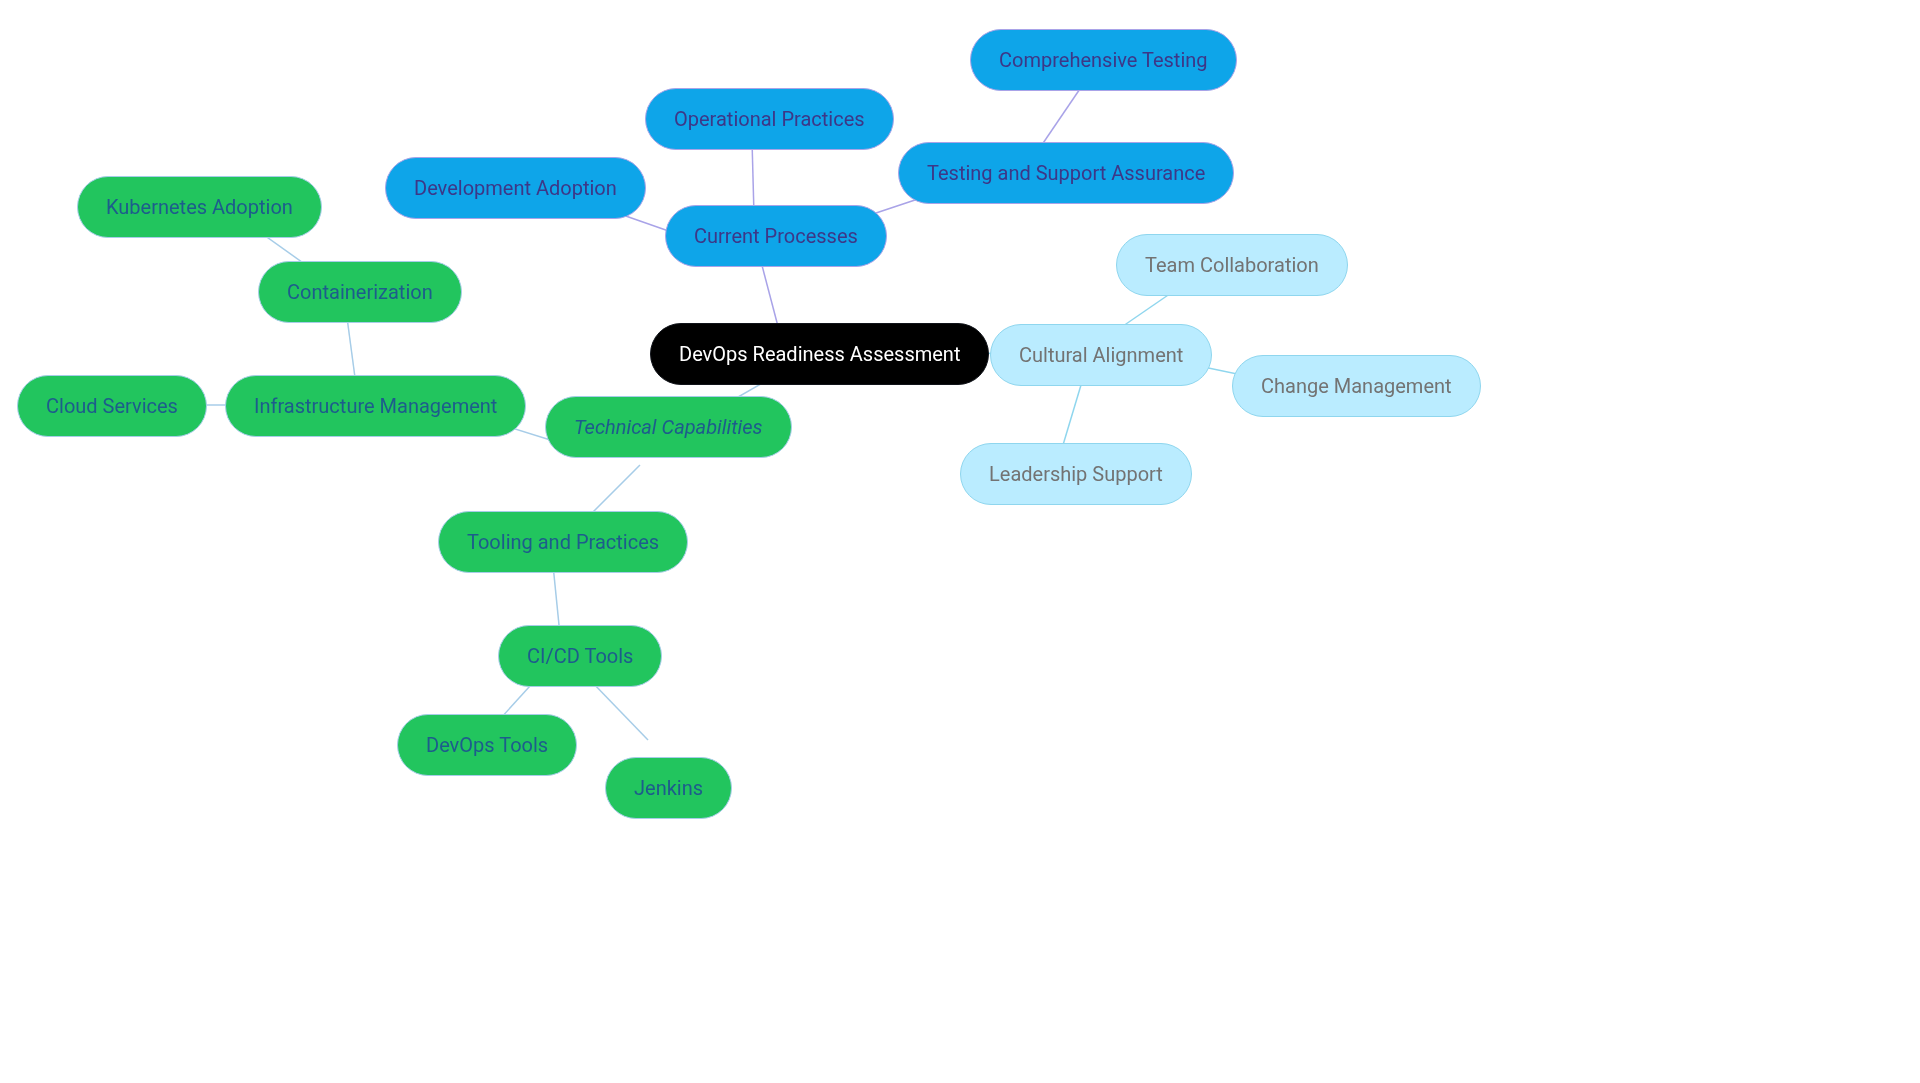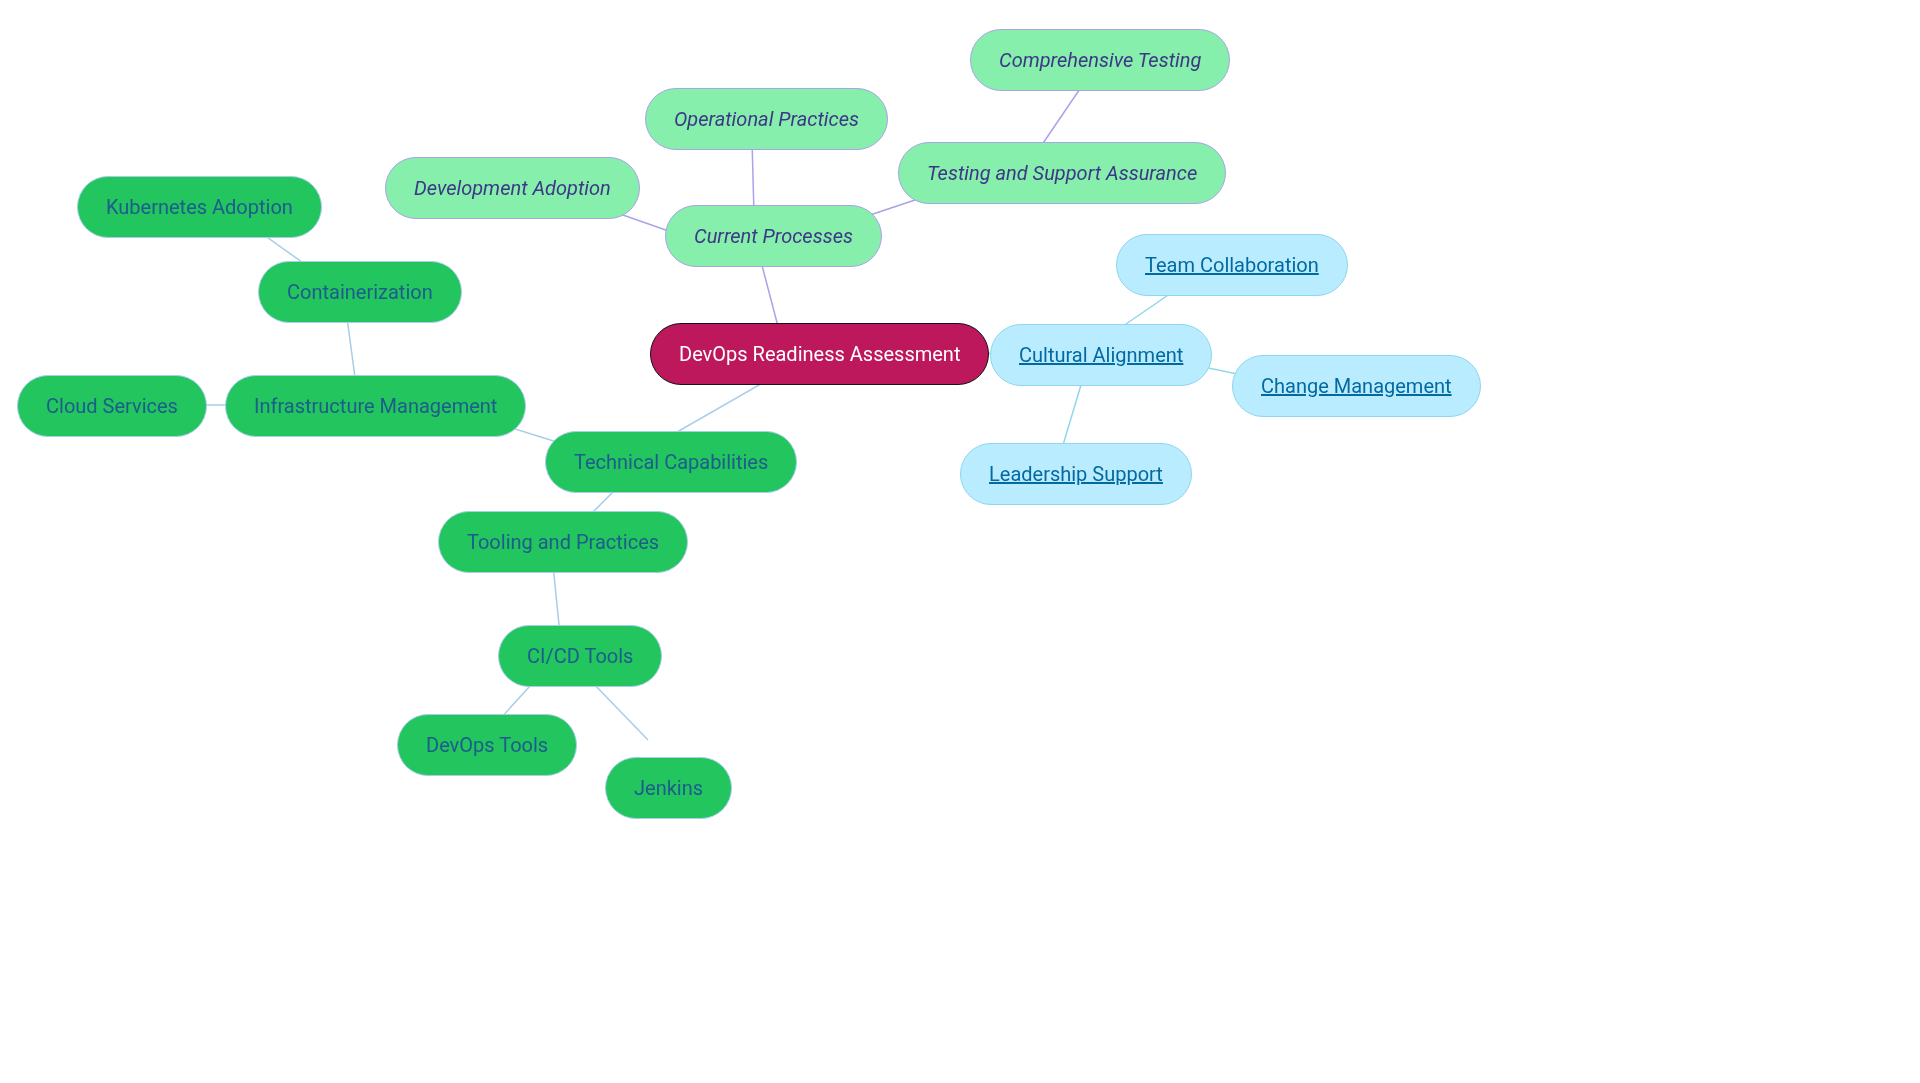--- a/index.html
+++ b/index.html
@@ -16,41 +16,39 @@
     padding: 18px 28px;
     border-radius: 36px;
     font-size: 20px;
     white-space: nowrap;
     display: flex;
     align-items: center;
     justify-content: center;
     border: 1.5px solid;
   }
   .root {
-    background: #be185d;
+    background: #000000;
     color: #ffffff;
     border-color: #11141a;
     justify-content: center;
   }
   .purple {
-    background: #86efac;
+    background: #0ea5e9;
     color: #3d3787;
     border-color: #a9a3e8;
-    font-style: italic;
   }
   .blue-light {
     background: #22c55e;
     color: #1d5c8c;
     border-color: #a7cde8;
   }
   .blue-bright {
     background: #baecff;
-    color: #0369a1;
+    color: #737373;
     border-color: #8fd6ee;
-    text-decoration: underline;
   }
   svg.edges {
     position: absolute;
     top: 0;
     left: 0;
     width: 1920px;
     height: 1083px;
     pointer-events: none;
   }
   svg.edges line {
@@ -105,21 +103,21 @@
 <div class="node purple" style="left:645px; top:88px;">
   <span>Operational Practices</span>
 </div>
 <div class="node purple" style="left:898px; top:142px;">
   <span>Testing and Support Assurance</span>
 </div>
 <div class="node purple" style="left:970px; top:29px;">
   <span>Comprehensive Testing</span>
 </div>
 
-<div class="node blue-light" style="left:545px; top:431px;">
+<div class="node blue-light" style="left:545px; top:396px;font-style:italic;">
   <span>Technical Capabilities</span>
 </div>
 <div class="node blue-light" style="left:225px; top:375px;">
   <span>Infrastructure Management</span>
 </div>
 <div class="node blue-light" style="left:258px; top:261px;">
   <span>Containerization</span>
 </div>
 <div class="node blue-light" style="left:77px; top:176px;">
   <span>Kubernetes Adoption</span>

